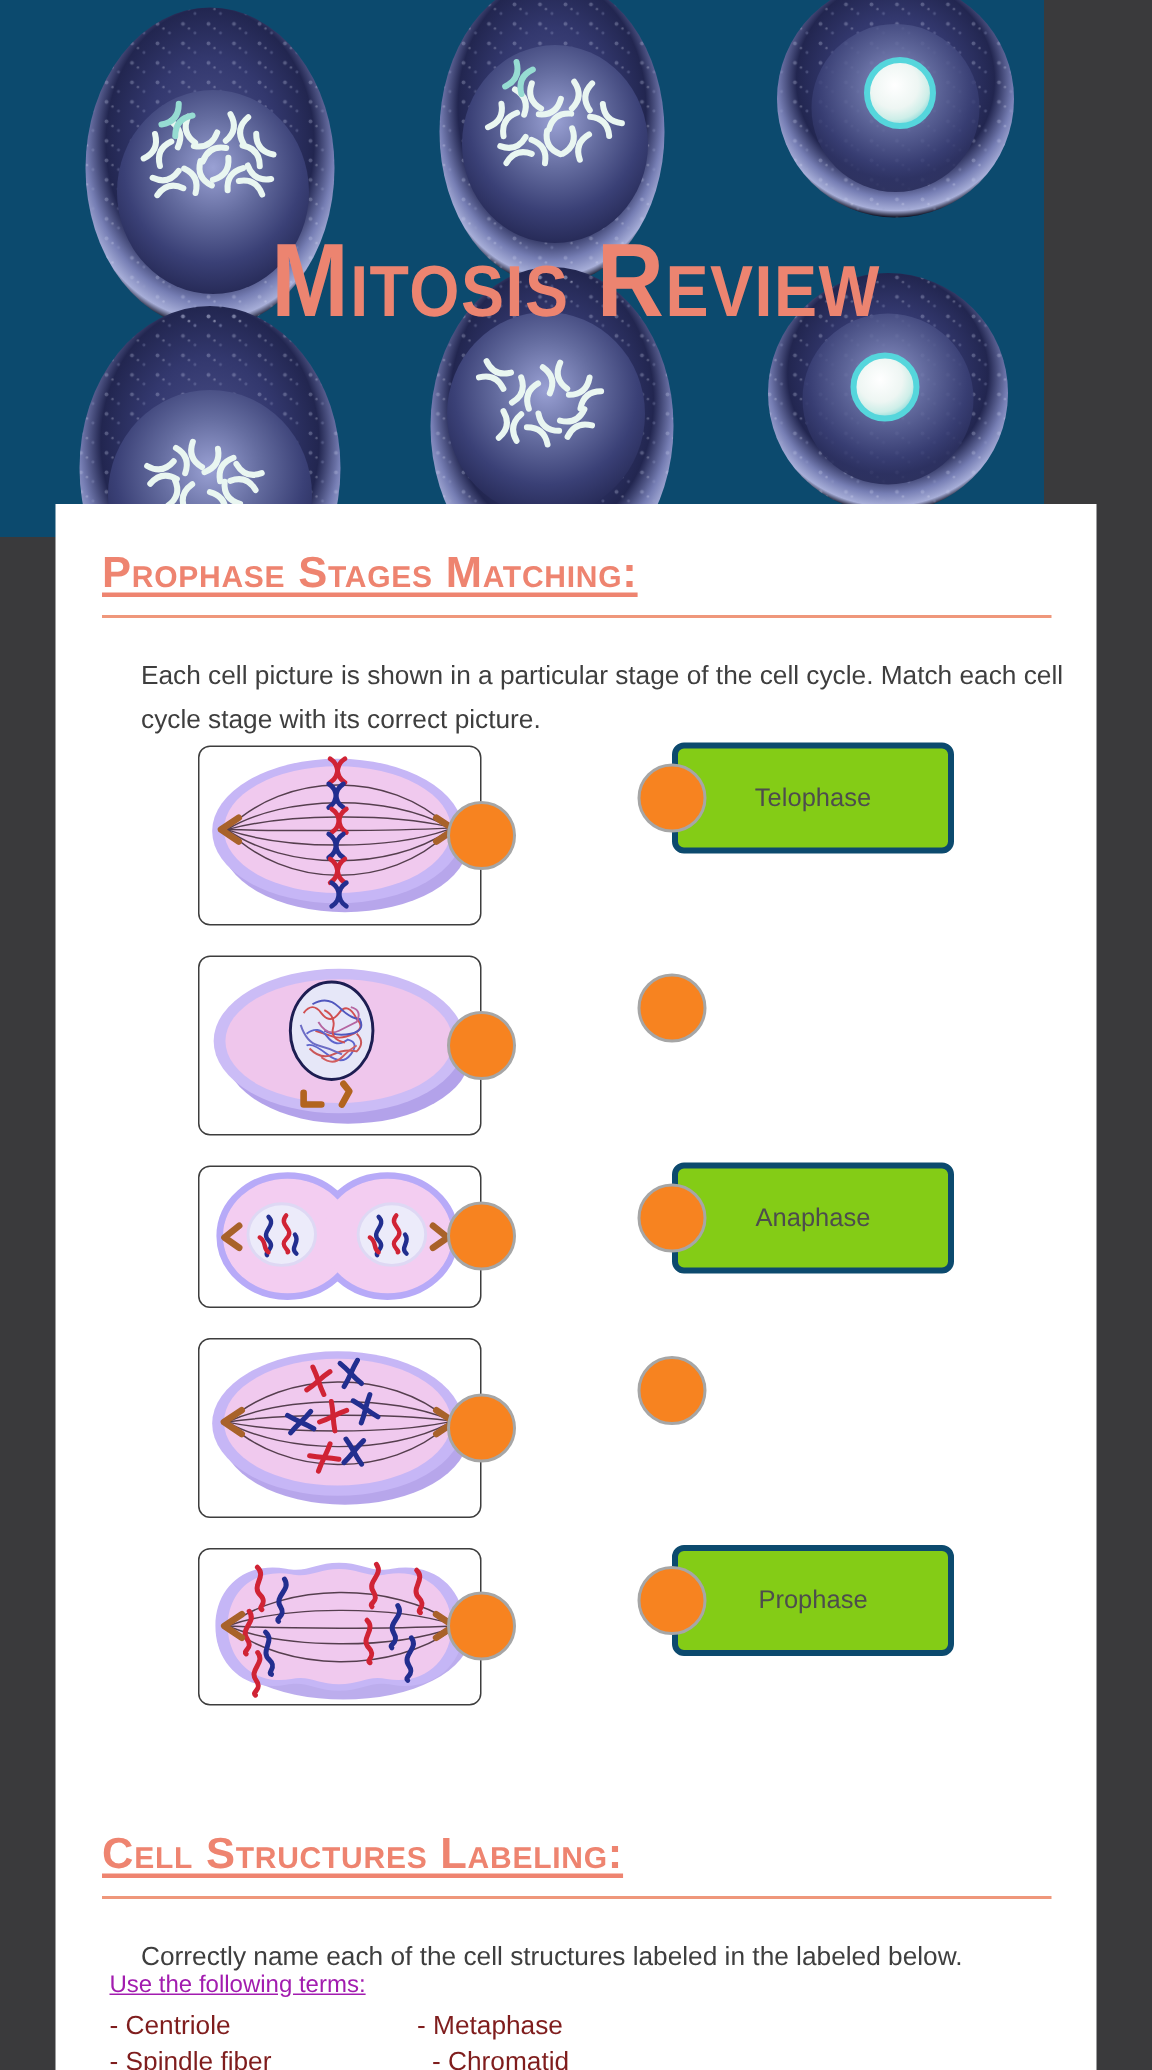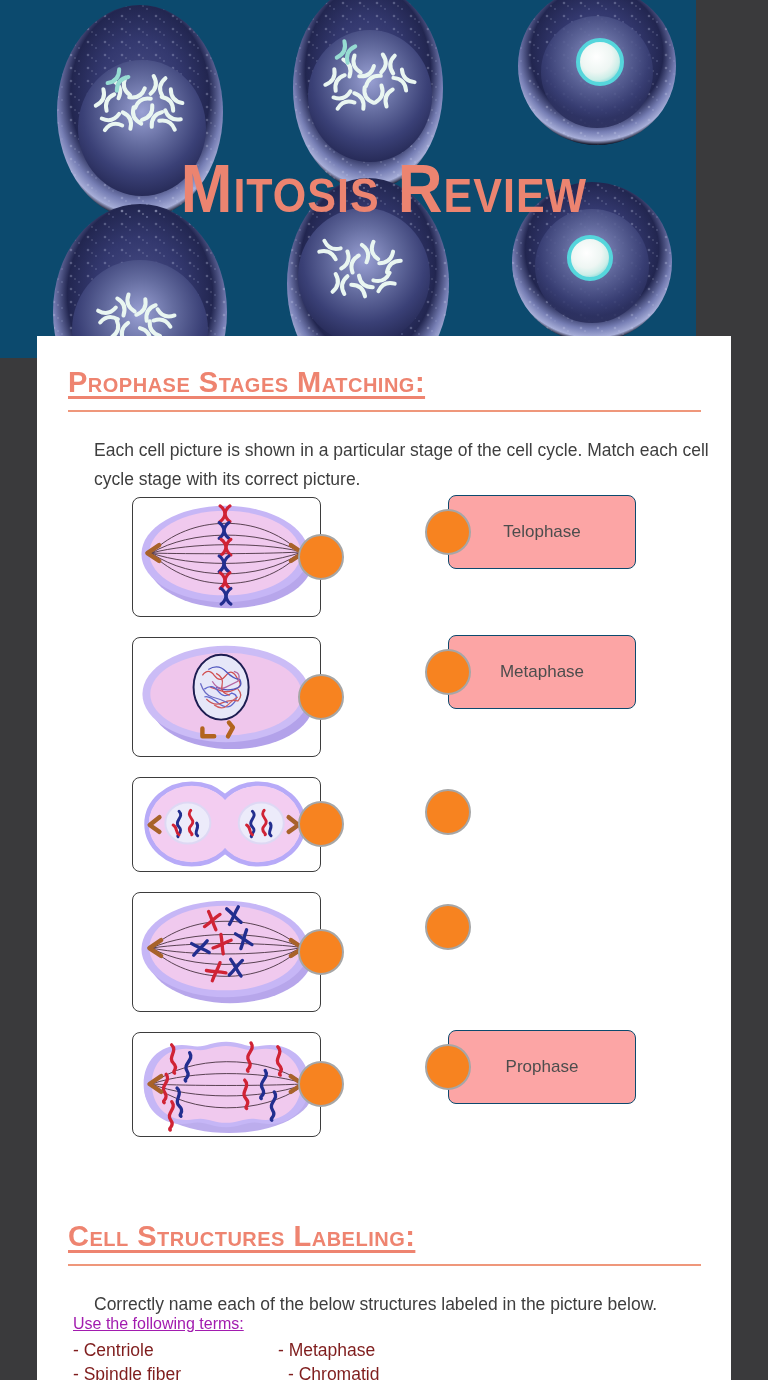--- a/index.html
+++ b/index.html
@@ -23,22 +23,22 @@
     text-decoration:underline;text-decoration-thickness:3px;text-underline-offset:4px;
   }
   .rule{position:absolute;left:31px;width:633px;height:2px;background:#ef977b;}
   .para{position:absolute;left:45px;width:630px;margin:12px;font-size:17.5px;line-height:29px;color:#3e3e3e;}
   .img-box{
     position:absolute;left:95px;width:189px;background:#fff;
     border:1px solid #3d3d3d;border-radius:8px;box-sizing:border-box;overflow:hidden;
   }
   .img-box svg{display:block;width:100%;height:100%;}
   .lbl-box{
-    position:absolute;left:411px;width:188px;height:74px;background:#fca5a5;
-    border:1px solid #0c4a6e;border-radius:8px;box-sizing:border-box;
+    position:absolute;left:411px;width:188px;height:74px;background:#84cc16;
+    border:4px solid #0c4a6e;border-radius:8px;box-sizing:border-box;
     display:flex;align-items:center;justify-content:center;
     font-size:17px;color:#4d4d4d;
   }
   .dot{
     position:absolute;width:46px;height:46px;border-radius:50%;
     background:#f78320;border:2px solid #a6a6a6;box-sizing:border-box;
   }
   .terms-heading{position:absolute;left:36px;margin:0;font-size:16px;line-height:24px;color:#a21caf;text-decoration:underline;}
   .term{position:absolute;margin:0;font-size:17.5px;line-height:24px;color:#7f1d1d;white-space:nowrap;}
 </style>
@@ -209,23 +209,20 @@
         <path d="M84 36 q8 4 6 12 t8 10" stroke="#cf4040"></path>
       </g>
       <g stroke="#b2641f" stroke-width="4.5" fill="none" stroke-linecap="round" stroke-linejoin="round">
         <path d="M70 92 L70 100 L82 100"></path>
         <path d="M96 100 L101 91 L97 86"></path>
       </g>
     </svg>
   </div>
   <div class="dot" style="left:261px;top:338px;"></div>
 
-  <div class="lbl-box" style="top:299px;">
-    <span>Metaphase</span>
-  </div>
   <div class="dot" style="left:388px;top:313px;"></div>
 
   <div class="img-box" style="top:441px;height:95px;">
     <svg viewBox="0 0 189 95">
       <ellipse cx="59" cy="47" rx="46" ry="41" fill="none" stroke="#b7aaf8" stroke-width="5"></ellipse>
       <ellipse cx="127" cy="47" rx="46" ry="41" fill="none" stroke="#b7aaf8" stroke-width="5"></ellipse>
       <ellipse cx="59" cy="47" rx="44" ry="39" fill="#f3cdf1"></ellipse>
       <ellipse cx="127" cy="47" rx="44" ry="39" fill="#f3cdf1"></ellipse>
       <ellipse cx="55" cy="46" rx="23" ry="21" fill="#ecebfa" stroke="#ded8f4" stroke-width="2"></ellipse>
       <ellipse cx="130" cy="46" rx="23" ry="21" fill="#ecebfa" stroke="#ded8f4" stroke-width="2"></ellipse>
@@ -240,20 +237,23 @@
         <path d="M139 46 c4 5 -4 9 1 13" stroke="#222e8f"></path>
       </g>
       <g stroke="#a8622a" stroke-width="4.5" fill="none" stroke-linecap="round" stroke-linejoin="round">
         <path d="M26 40 L16 48 L26 55"></path>
         <path d="M158 40 L168 48 L158 55"></path>
       </g>
     </svg>
   </div>
   <div class="dot" style="left:261px;top:465px;"></div>
 
+  <div class="lbl-box" style="top:439px;">
+    <span>Anaphase</span>
+  </div>
   <div class="dot" style="left:388px;top:453px;"></div>
 
   <div class="img-box" style="top:556px;height:120px;">
     <svg viewBox="0 0 189 120">
       <ellipse cx="98" cy="64" rx="84" ry="48" fill="#aa97e8" opacity="0.85"></ellipse>
       <ellipse cx="93" cy="57" rx="85" ry="49" fill="#c6b6f6"></ellipse>
       <ellipse cx="93" cy="56" rx="77" ry="43" fill="#f0c9ee"></ellipse>
       <g stroke="#45303d" stroke-width="1" fill="none" opacity="0.9">
         <path d="M18 56 C58 20 128 20 168 54"></path>
         <path d="M18 56 C58 38 128 38 168 54"></path>
@@ -324,21 +324,21 @@
   </div>
   <div class="dot" style="left:261px;top:725px;"></div>
 
   <div class="lbl-box" style="top:694px;">
     <span>Prophase</span>
   </div>
   <div class="dot" style="left:388px;top:708px;"></div>
 
   <h2 class="h-coral" style="top:880px;">Cell Structures Labeling:</h2>
   <div class="rule" style="top:928px;"></div>
-  <p class="para" style="top:942px;">Correctly name each of the below structures labeled in the picture below.</p>
+  <p class="para" style="top:942px;">Correctly name each of the cell structures labeled in the labeled below.</p>
 
   <p class="terms-heading" style="top:976px;">Use the following terms: </p>
   <p class="term" style="left:36px;top:1002px;">- Centriole</p>
   <p class="term" style="left:241px;top:1002px;">- Metaphase</p>
   <p class="term" style="left:36px;top:1026px;">- Spindle fiber</p>
   <p class="term" style="left:251px;top:1026px;">- Chromatid</p>
 
 </div>
 
 </body></html>

